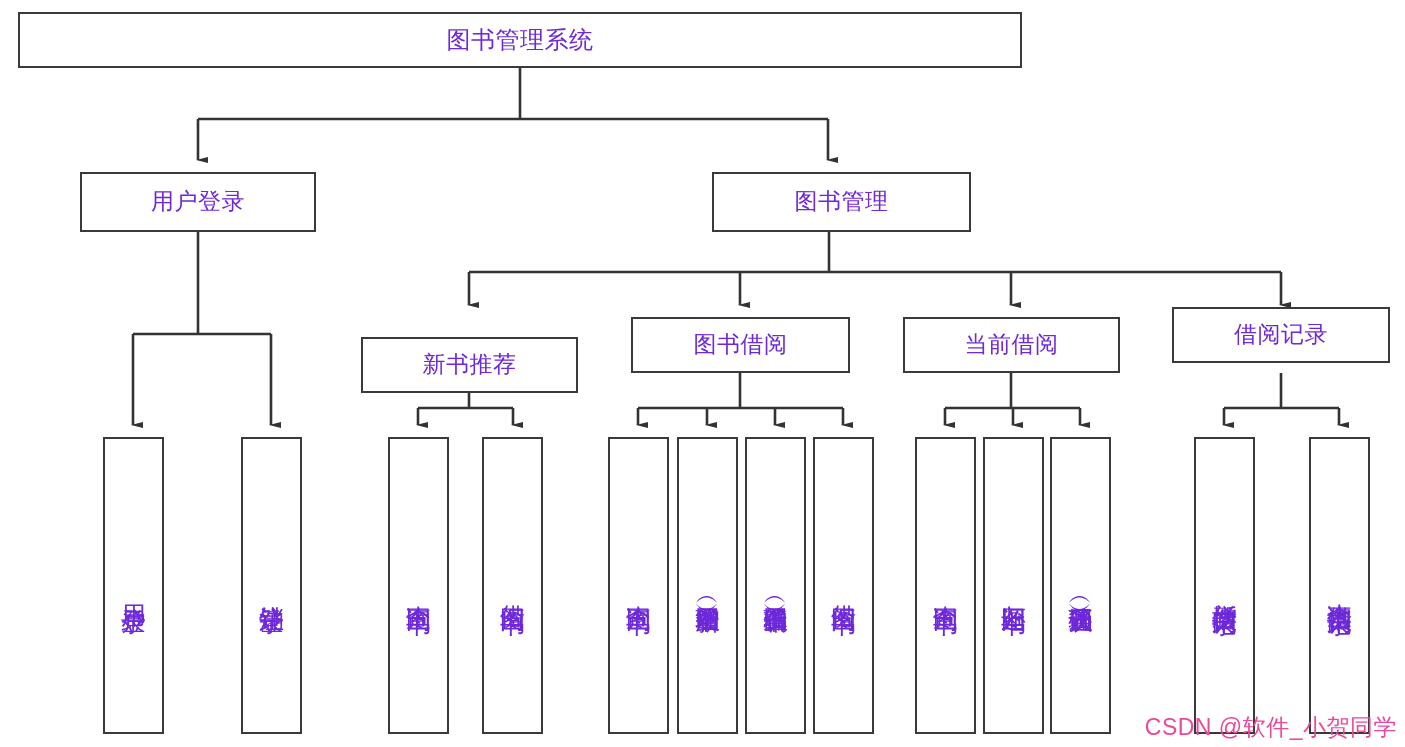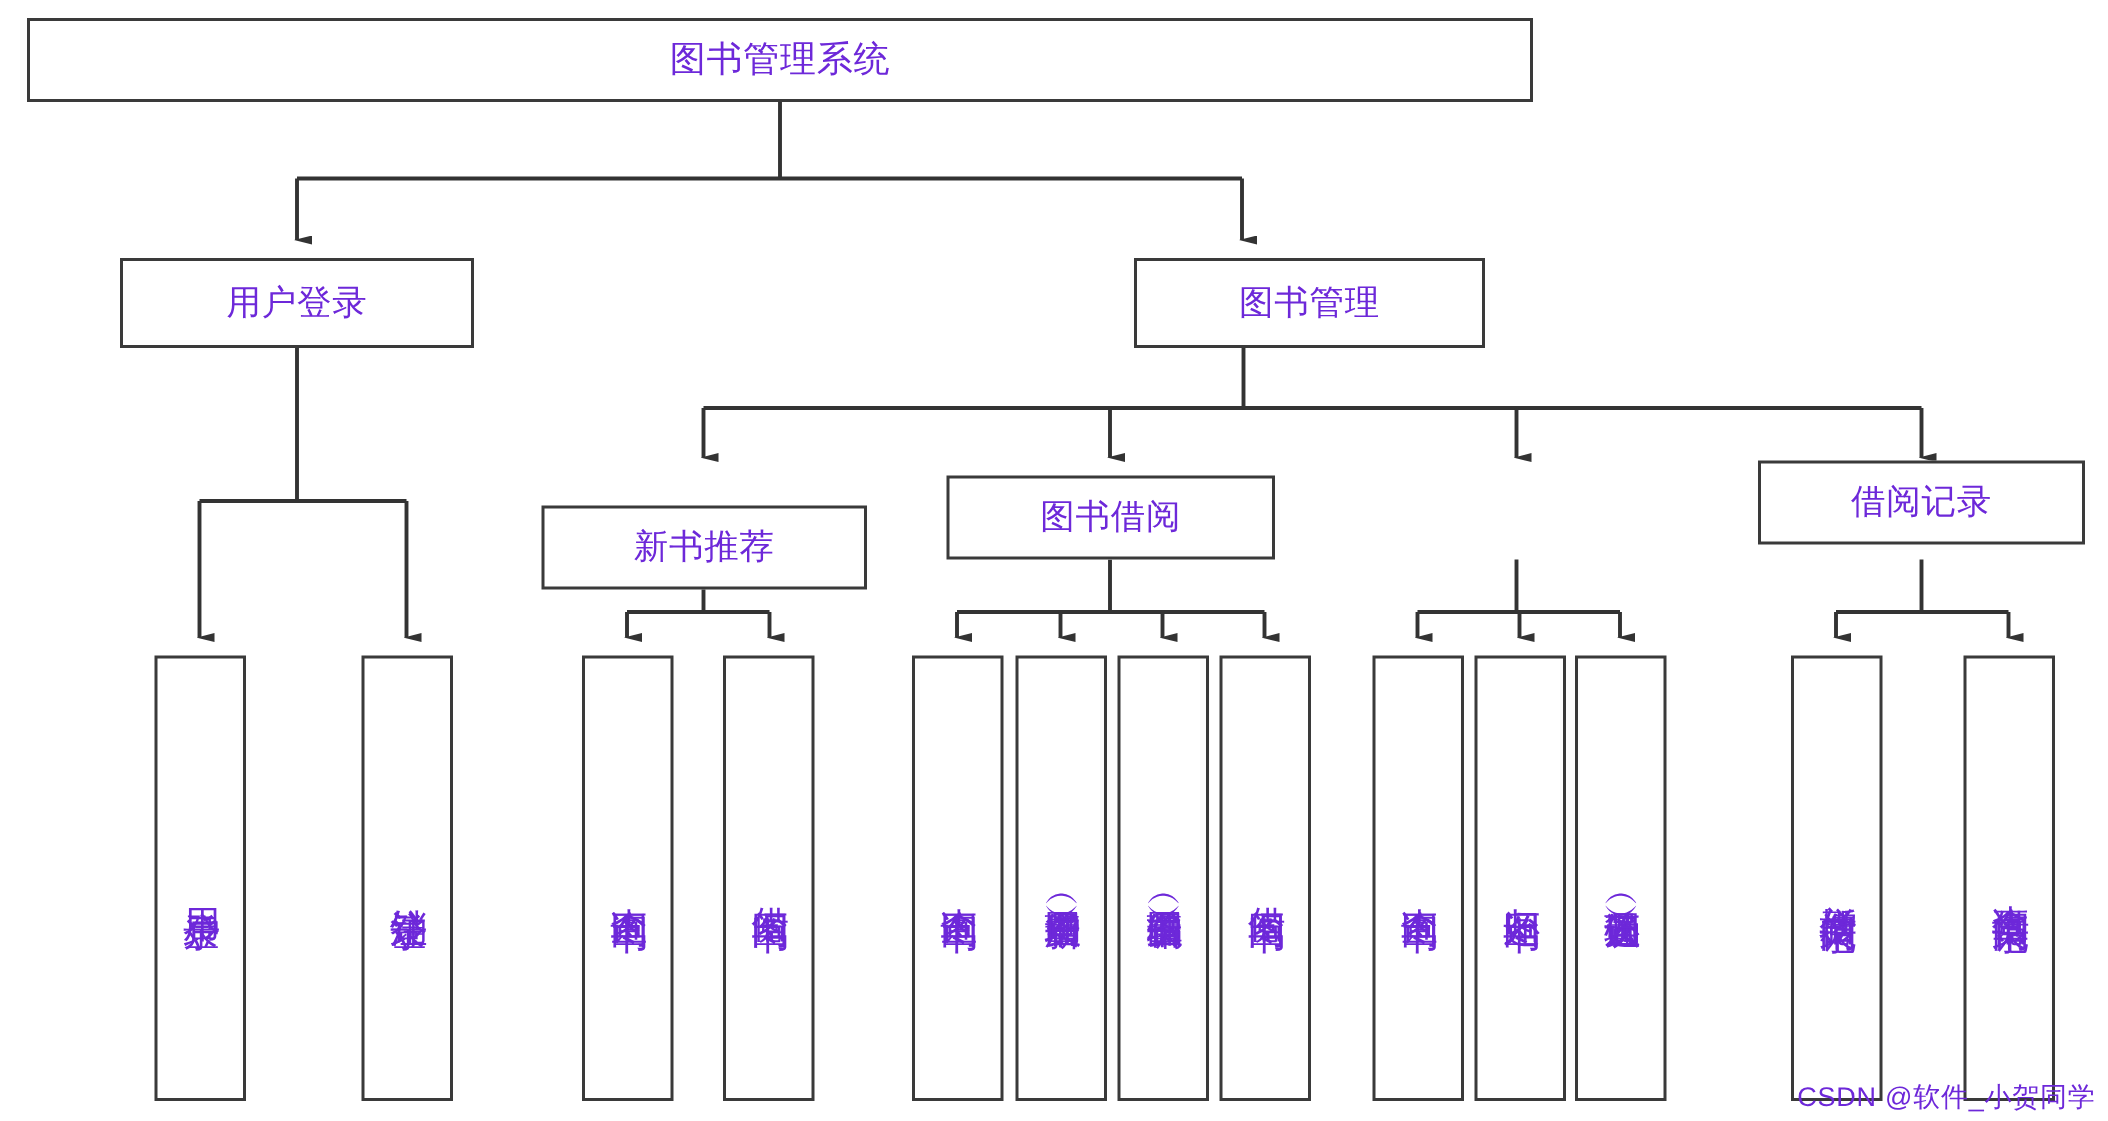--- a/index.html
+++ b/index.html
@@ -49,22 +49,22 @@
     line-height:1.0;
     letter-spacing:2px;
     white-space:nowrap;
   }
   .node.v.tall .lbl{ font-size:24px; letter-spacing:0px; }
 
   #watermark{
     position:absolute;
     right:8px;
     bottom:4px;
-    font-size:18px;
-    color:#6d28d9;
+    font-size:23px;
+    color:#ec4899;
     letter-spacing:0.5px;
     white-space:nowrap;
     font-family:"Liberation Sans","DejaVu Sans",sans-serif;
   }
 </style>
 </head>
 <body>
 
 <div id="canvas">
 
@@ -118,29 +118,32 @@
     </g>
   </svg>
 
   <div class="node h root" style="left:18px;top:12px;width:1004px;height:56px;">
     <span class="lbl">图书管理系统</span>
   </div>
 
   <div class="node h" style="left:80px;top:172px;width:236px;height:60px;">
     <span class="lbl">用户登录</span>
   </div>
-  <div class="node h" style="left:712px;top:172px;width:234px;height:60px;margin-left:44px;">
+  <div class="node h" style="left:712px;top:172px;width:259px;height:60px;">
     <span class="lbl">图书管理</span>
   </div>
 
   <div class="node h" style="left:361px;top:317px;width:217px;height:56px;margin-top:20px;">
     <span class="lbl">新书推荐</span>
   </div>
   <div class="node h" style="left:631px;top:317px;width:219px;height:56px;">
     <span class="lbl">图书借阅</span>
+  </div>
+  <div class="node h" style="left:903px;top:317px;width:217px;height:56px;">
+    <span class="lbl">当前借阅</span>
   </div>
   <div class="node h" style="left:1172px;top:307px;width:218px;height:56px;">
     <span class="lbl">借阅记录</span>
   </div>
 
   <div class="node v" style="left:103px;top:437px;width:61px;height:297px;">
     <span class="lbl">用户登录</span>
   </div>
   <div class="node v" style="left:241px;top:437px;width:61px;height:297px;">
     <span class="lbl">注销登录</span>

